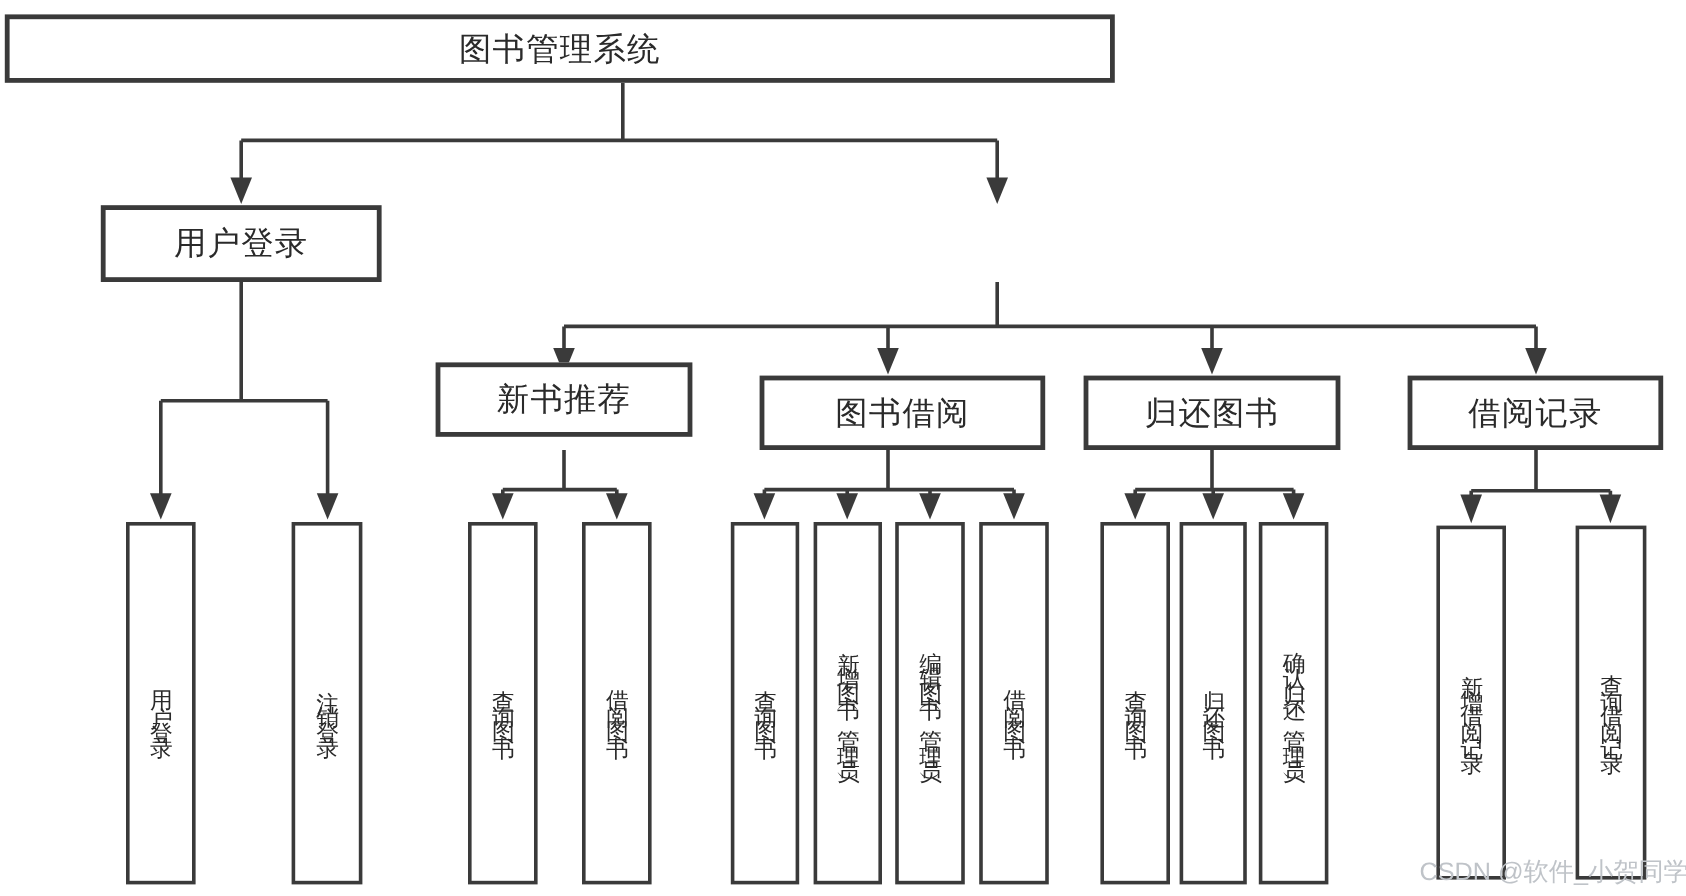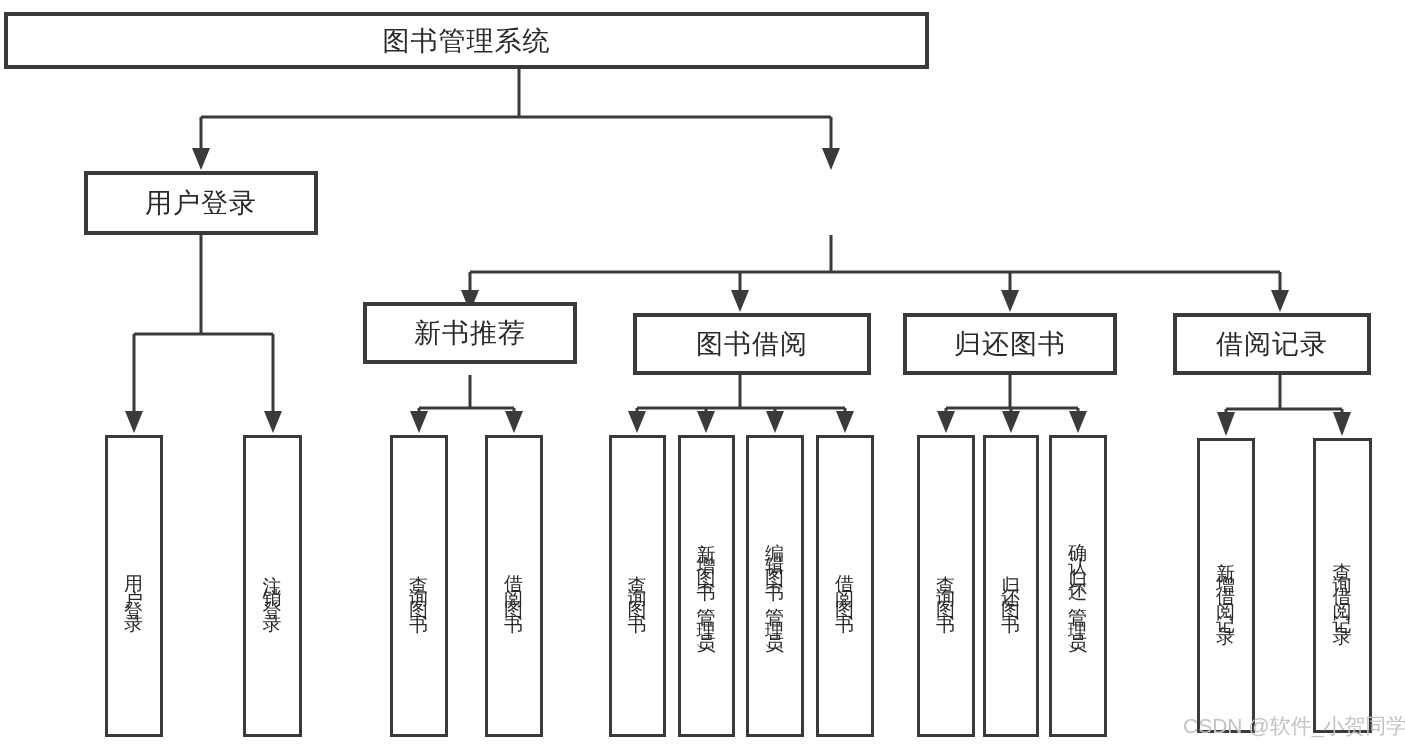--- a/index.html
+++ b/index.html
@@ -104,21 +104,21 @@
 
   <div class="node branch" style="left:363px;top:302px;width:214px;height:62px">
     <span>新书推荐</span>
   </div>
   <div class="node branch" style="left:633px;top:313px;width:238px;height:62px">
     <span>图书借阅</span>
   </div>
   <div class="node branch" style="left:903px;top:313px;width:214px;height:62px">
     <span>归还图书</span>
   </div>
-  <div class="node branch" style="left:1173px;top:313px;width:198px;height:62px">
+  <div class="node branch" style="left:1173px;top:313px;width:213px;height:62px">
     <span>借阅记录</span>
   </div>
 
   <div class="node leaf" style="left:105px;top:435px;width:58px;height:302px">
     <span class="vtext">用户登录</span>
   </div>
   <div class="node leaf" style="left:243px;top:435px;width:59px;height:302px">
     <span class="vtext">注销登录</span>
   </div>
 

